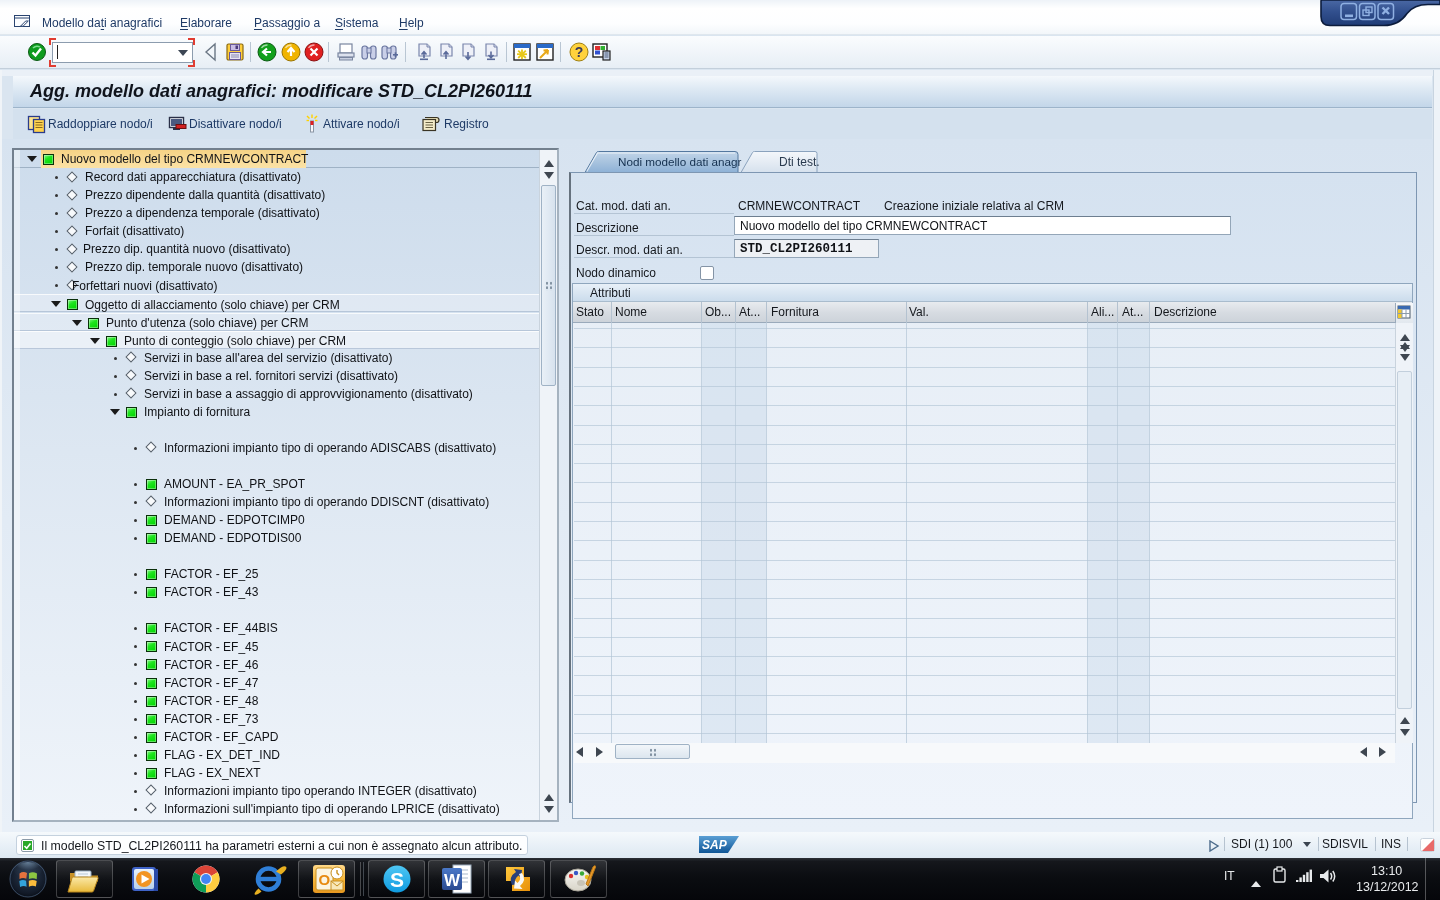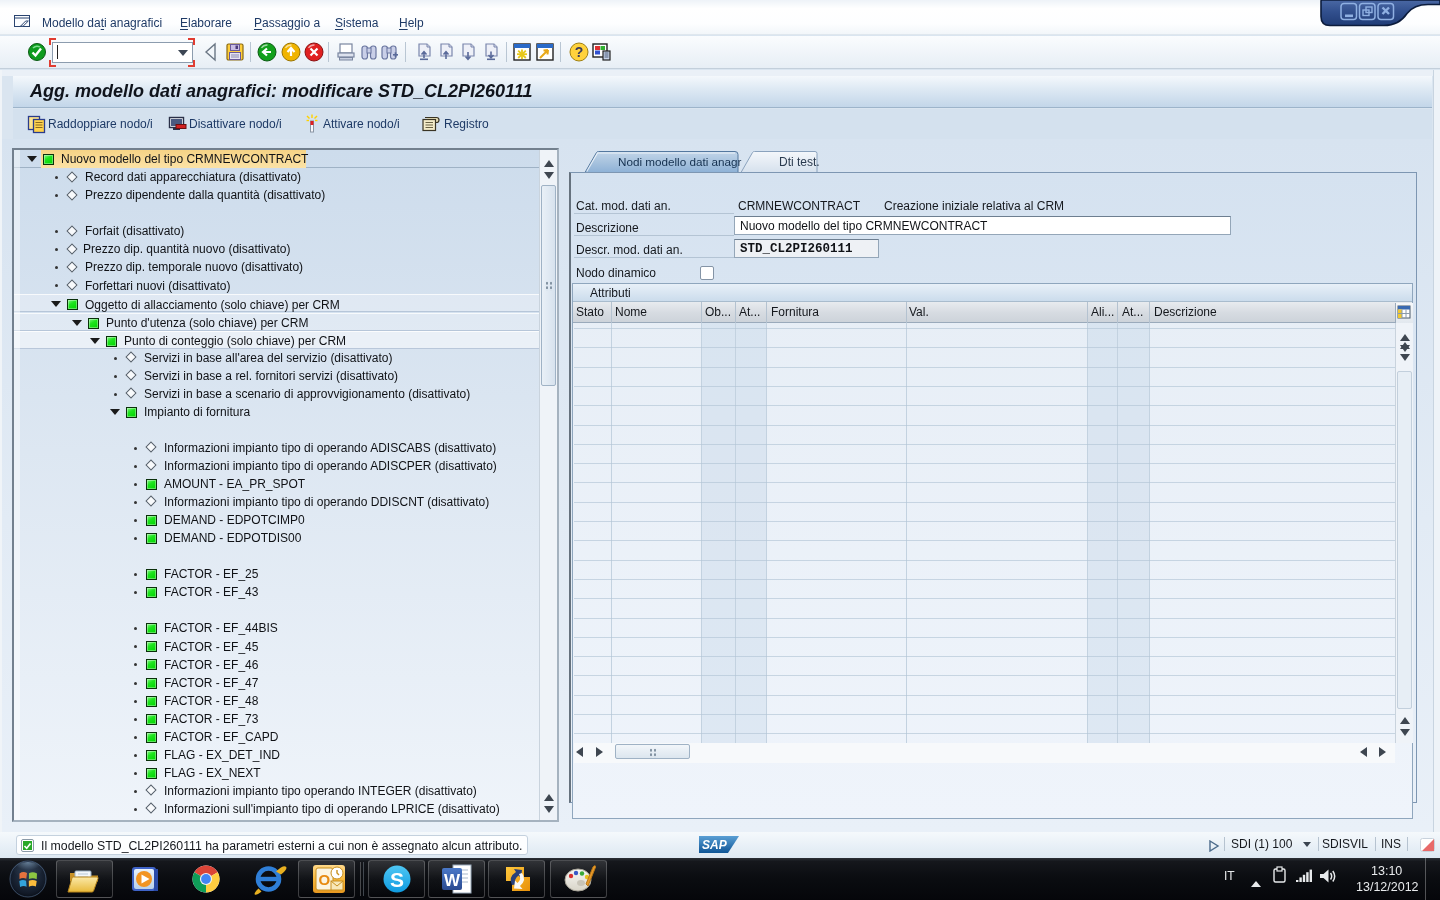--- a/index.html
+++ b/index.html
@@ -253,39 +253,44 @@
 <div class="trow" style="top:18.1px;">
       <div class="blt" style="left:41px;"></div>
       <div class="dia" style="left:54px;"></div>
       <div class="ttx" style="left:71px;">Record dati apparecchiatura (disattivato)</div>
     </div>
 <div class="trow" style="top:36.1px;">
       <div class="blt" style="left:41px;"></div>
       <div class="dia" style="left:54px;"></div>
       <div class="ttx" style="left:71px;">Prezzo dipendente dalla quantità (disattivato)</div>
     </div>
+<div class="trow" style="top:54.2px;">
+      <div class="blt" style="left:41px;"></div>
+      <div class="dia" style="left:54px;"></div>
+      <div class="ttx" style="left:71px;">Prezzo a dipendenza temporale (disattivato)</div>
+    </div>
 <div class="trow" style="top:72.2px;">
       <div class="blt" style="left:41px;"></div>
       <div class="dia" style="left:54px;"></div>
       <div class="ttx" style="left:71px;">Forfait (disattivato)</div>
     </div>
 <div class="trow" style="top:90.2px;">
       <div class="blt" style="left:41px;"></div>
       <div class="dia" style="left:54px;"></div>
       <div class="ttx" style="left:69px;">Prezzo dip. quantità nuovo (disattivato)</div>
     </div>
 <div class="trow" style="top:108.3px;">
       <div class="blt" style="left:41px;"></div>
       <div class="dia" style="left:54px;"></div>
       <div class="ttx" style="left:71px;">Prezzo dip. temporale nuovo (disattivato)</div>
     </div>
 <div class="trow" style="top:126.4px;">
       <div class="blt" style="left:41px;"></div>
       <div class="dia" style="left:54px;"></div>
-      <div class="ttx" style="left:71px;">Forfettari nuovi (disattivato)</div>
+      <div class="ttx" style="left:58px;">Forfettari nuovi (disattivato)</div>
     </div>
 <div class="trow topen" style="top:144.4px;">
       <div class="arr" style="left:37px;"></div>
       <div class="gsq" style="left:53px;"></div>
       <div class="ttx" style="left:71px;">Oggetto di allacciamento (solo chiave) per CRM</div>
     </div>
 <div class="trow topen" style="top:162.5px;">
       <div class="arr" style="left:58px;"></div>
       <div class="gsq" style="left:74px;"></div>
       <div class="ttx" style="left:92px;">Punto d'utenza (solo chiave) per CRM</div>
@@ -301,36 +306,31 @@
       <div class="ttx" style="left:130px;">Servizi in base all'area del servizio (disattivato)</div>
     </div>
 <div class="trow" style="top:216.6px;">
       <div class="blt" style="left:100px;"></div>
       <div class="dia" style="left:113px;"></div>
       <div class="ttx" style="left:130px;">Servizi in base a rel. fornitori servizi (disattivato)</div>
     </div>
 <div class="trow" style="top:234.7px;">
       <div class="blt" style="left:100px;"></div>
       <div class="dia" style="left:113px;"></div>
-      <div class="ttx" style="left:130px;">Servizi in base a scenario di approvvigionamento (disattivato)</div>
+      <div class="ttx" style="left:130px;">Servizi in base a assaggio di approvvigionamento (disattivato)</div>
     </div>
 <div class="trow" style="top:252.7px;">
       <div class="arr" style="left:96px;"></div>
       <div class="gsq" style="left:112px;"></div>
       <div class="ttx" style="left:130px;">Impianto di fornitura</div>
     </div>
 <div class="trow" style="top:288.8px;">
       <div class="blt" style="left:120px;"></div>
       <div class="dia" style="left:133px;"></div>
       <div class="ttx" style="left:150px;">Informazioni impianto tipo di operando ADISCABS (disattivato)</div>
-    </div>
-<div class="trow" style="top:306.9px;">
-      <div class="blt" style="left:120px;"></div>
-      <div class="dia" style="left:133px;"></div>
-      <div class="ttx" style="left:150px;">Informazioni impianto tipo di operando ADISCPER (disattivato)</div>
     </div>
 <div class="trow" style="top:324.9px;">
       <div class="blt" style="left:120px;"></div>
       <div class="gsq" style="left:132px;"></div>
       <div class="ttx" style="left:150px;">AMOUNT - EA_PR_SPOT</div>
     </div>
 <div class="trow" style="top:342.9px;">
       <div class="blt" style="left:120px;"></div>
       <div class="dia" style="left:133px;"></div>
       <div class="ttx" style="left:150px;">Informazioni impianto tipo di operando DDISCNT (disattivato)</div>

